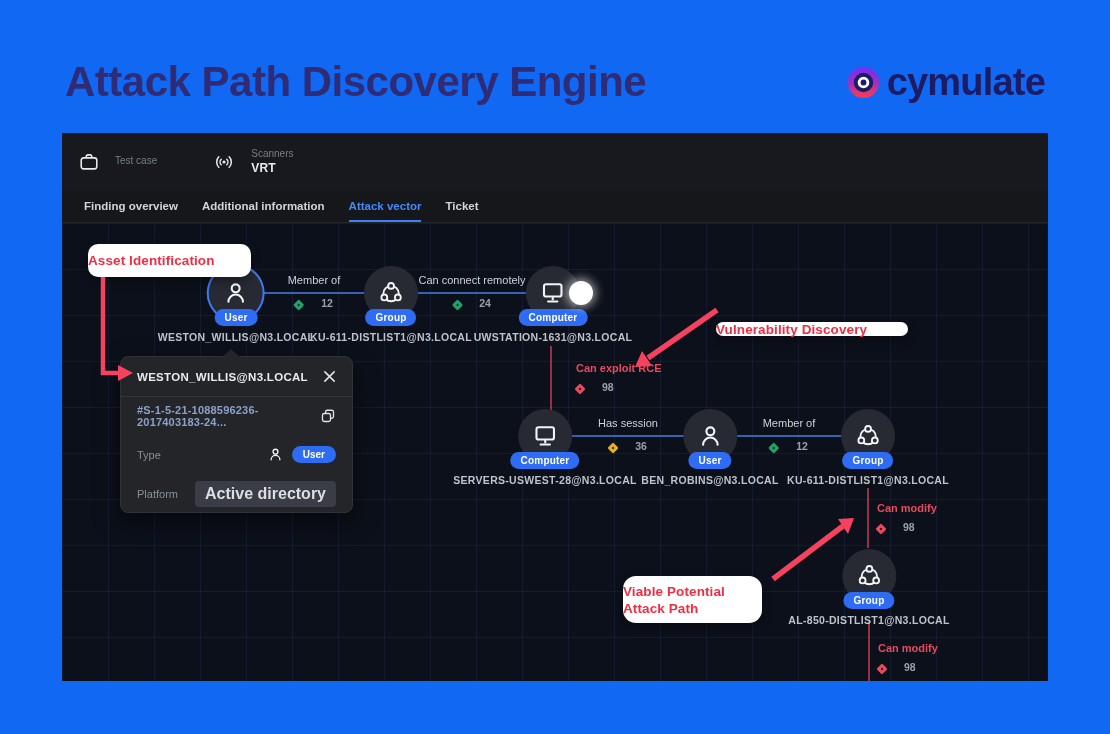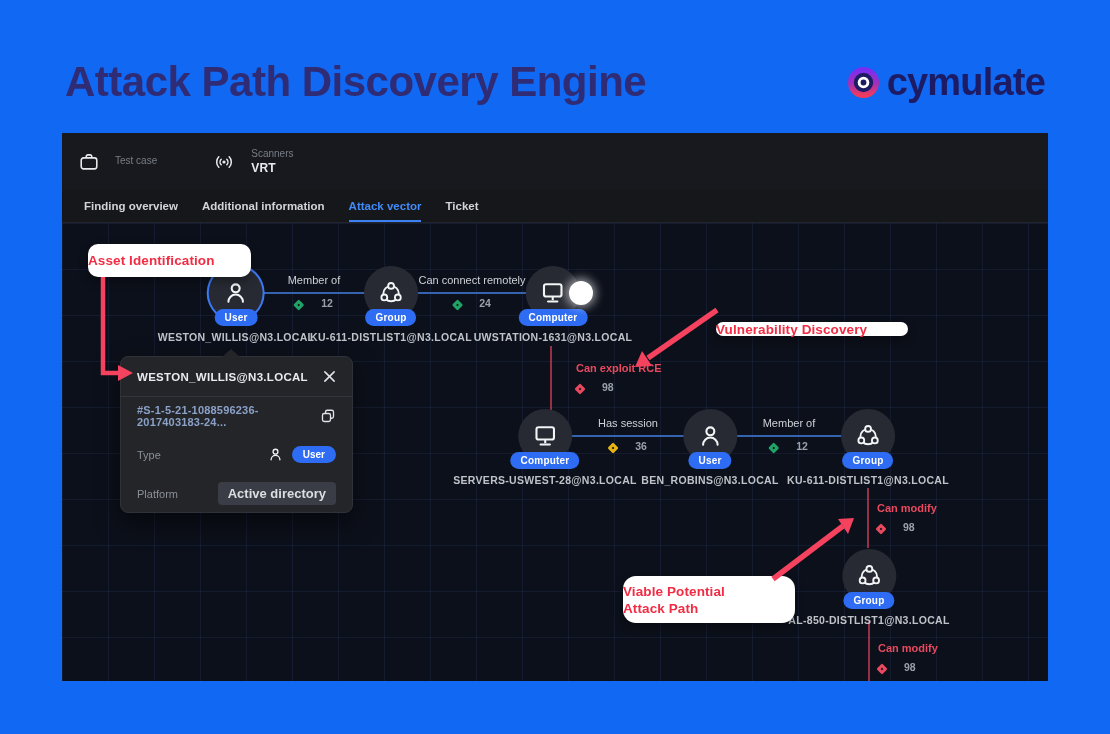--- a/index.html
+++ b/index.html
@@ -117,34 +117,34 @@
   .sid-text { font-size:11px; font-weight:600; color:#8ba1c7; letter-spacing:0.2px; }
   .copy-btn { cursor:pointer; display:flex; }
   .panel-kv { height:39px; }
   .kv-label { font-size:11px; color:#8a8f98; }
   .kv-right { display:flex; align-items:center; gap:8px; }
   .type-pill {
     background:#2d6cf3; color:#fff; font-size:10px; font-weight:700;
     padding:3px 11px; border-radius:10px;
   }
   .chip {
-    background:#3a3d45; color:#dcdee1; font-size:13px; font-weight:600;
+    background:#3a3d45; color:#dcdee1; font-size:16px; font-weight:600;
     padding:4px 10px; border-radius:4px;
   }
 
   
   .callout {
     position:absolute; background:#ffffff; border-radius:10px; z-index:8;
     display:flex; flex-direction:column; align-items:flex-start; justify-content:center;
     color:#f22c43; font-weight:800; font-size:13.5px; text-align:center;
     box-shadow:0 4px 10px rgba(0,0,0,0.35); letter-spacing:0.1px;
   }
   .callout-asset  { left:26px;  top:21px;  width:163px; height:33px; }
   .callout-vuln   { left:654px; top:55px;  width:192px; height:14px;margin-top:44px; }
-  .callout-viable { left:561px; top:353px; width:172px; height:47px; border-radius:13px; line-height:17px; }
+  .callout-viable { left:561px; top:353px; width:139px; height:47px; border-radius:13px; line-height:17px; }
 </style>
 </head>
 <body>
 
 <div class="top-header">
   <div class="page-title">Attack Path Discovery Engine</div>
   <div class="brand">
     <svg width="33" height="33" viewBox="0 0 34 34">
       <defs>
         <linearGradient id="ringGrad" x1="0" y1="0" x2="0" y2="1">

